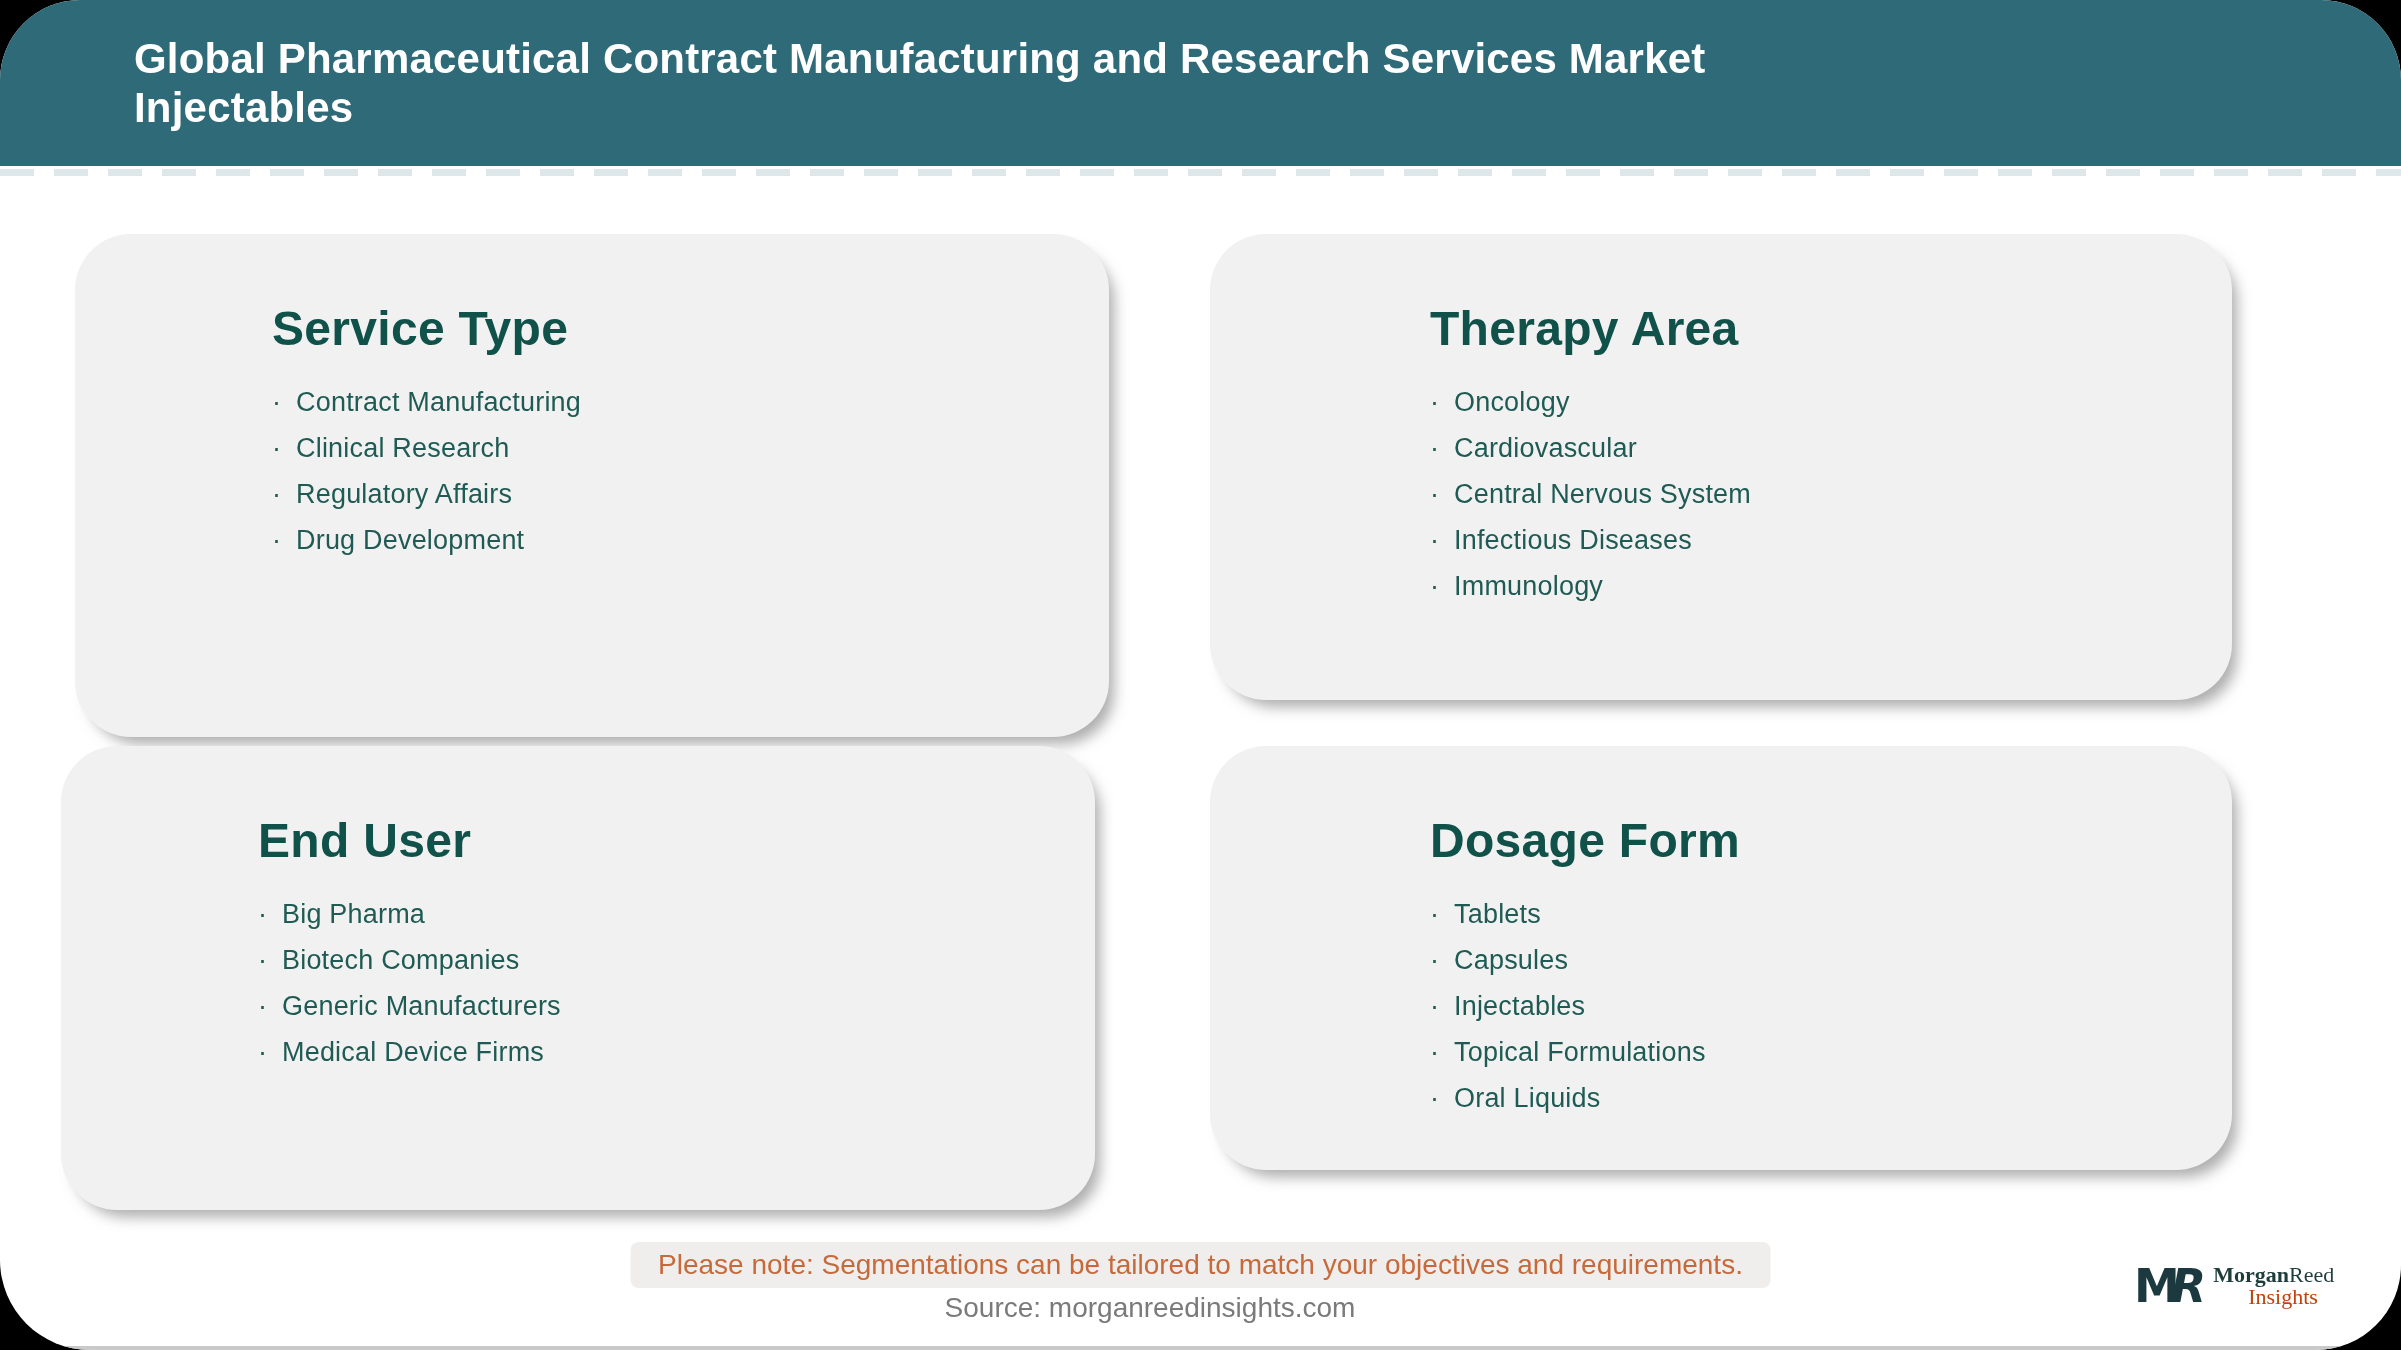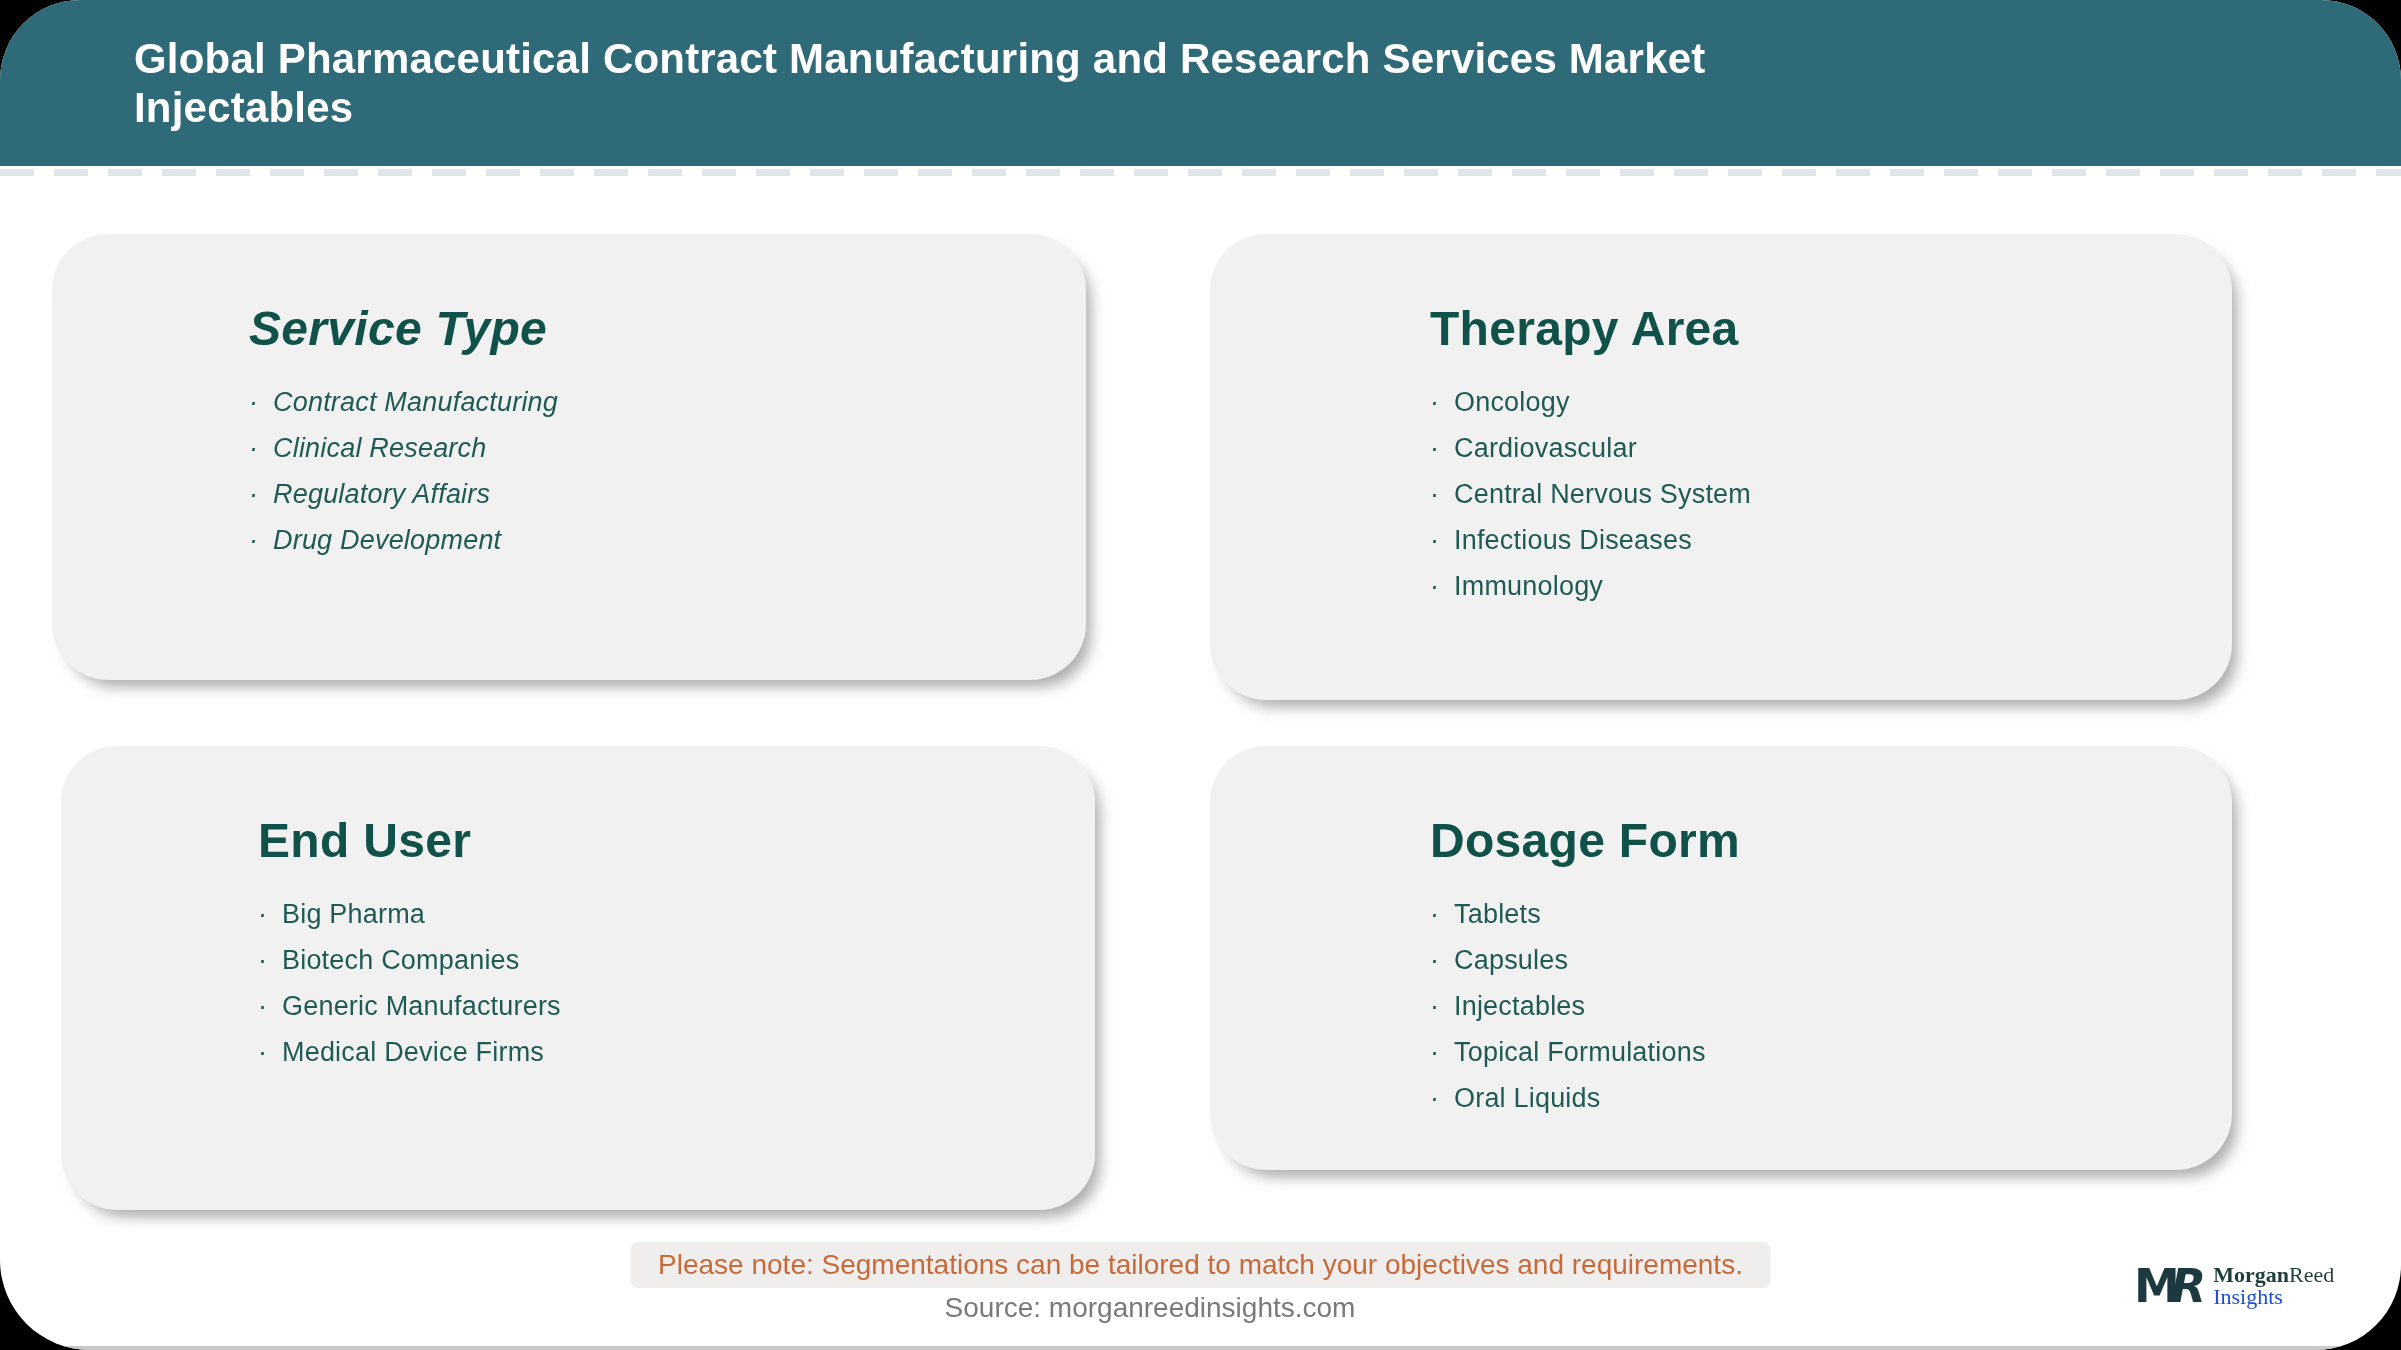--- a/index.html
+++ b/index.html
@@ -44,21 +44,21 @@
   }
   
   .card {
     position: absolute;
     background: #F1F1F1;
     border-radius: 56px;
     box-shadow: 9px 11px 14px -4px rgba(105,105,105,0.55);
     box-sizing: border-box;
     padding-top: 66px;
   }
-  .card.c1 { left: 52px;   top: 234px; width: 1034px; height: 446px; padding-left: 197px; font-style: italic; }
+  .card.c1 { left: 75px;   top: 234px; width: 1034px; height: 503px; padding-left: 197px; }
   .card.c2 { left: 1210px; top: 234px; width: 1022px; height: 466px; padding-left: 220px; }
   .card.c3 { left: 61px;   top: 746px; width: 1034px; height: 464px; padding-left: 197px; }
   .card.c4 { left: 1210px; top: 746px; width: 1022px; height: 424px; padding-left: 220px; }
   .card h2 {
     margin: 0;
     font-size: 48px;
     line-height: 58px;
     font-weight: 700;
     color: #10514A;
     letter-spacing: 0.3px;
@@ -126,21 +126,21 @@
   .logo-monogram .r { font-style: italic; }
   .logo-text {
     display: flex;
     flex-direction: column;
     font-family: "Liberation Serif", serif;
     font-size: 22px;
     line-height: 22px;
   }
   .logo-name { color: #1E3D3B; }
   .logo-name .bold { font-weight: 700; }
-  .logo-subtitle { color: #1d4ed8; }
+  .logo-subtitle { color: #c2410c; margin-left: 35px; }
   .bottom-divider {
     position: absolute;
     bottom: 0; left: 0; right: 0;
     height: 4px;
     background: #C9C9C9;
   }
 </style>
 </head>
 <body>
 

